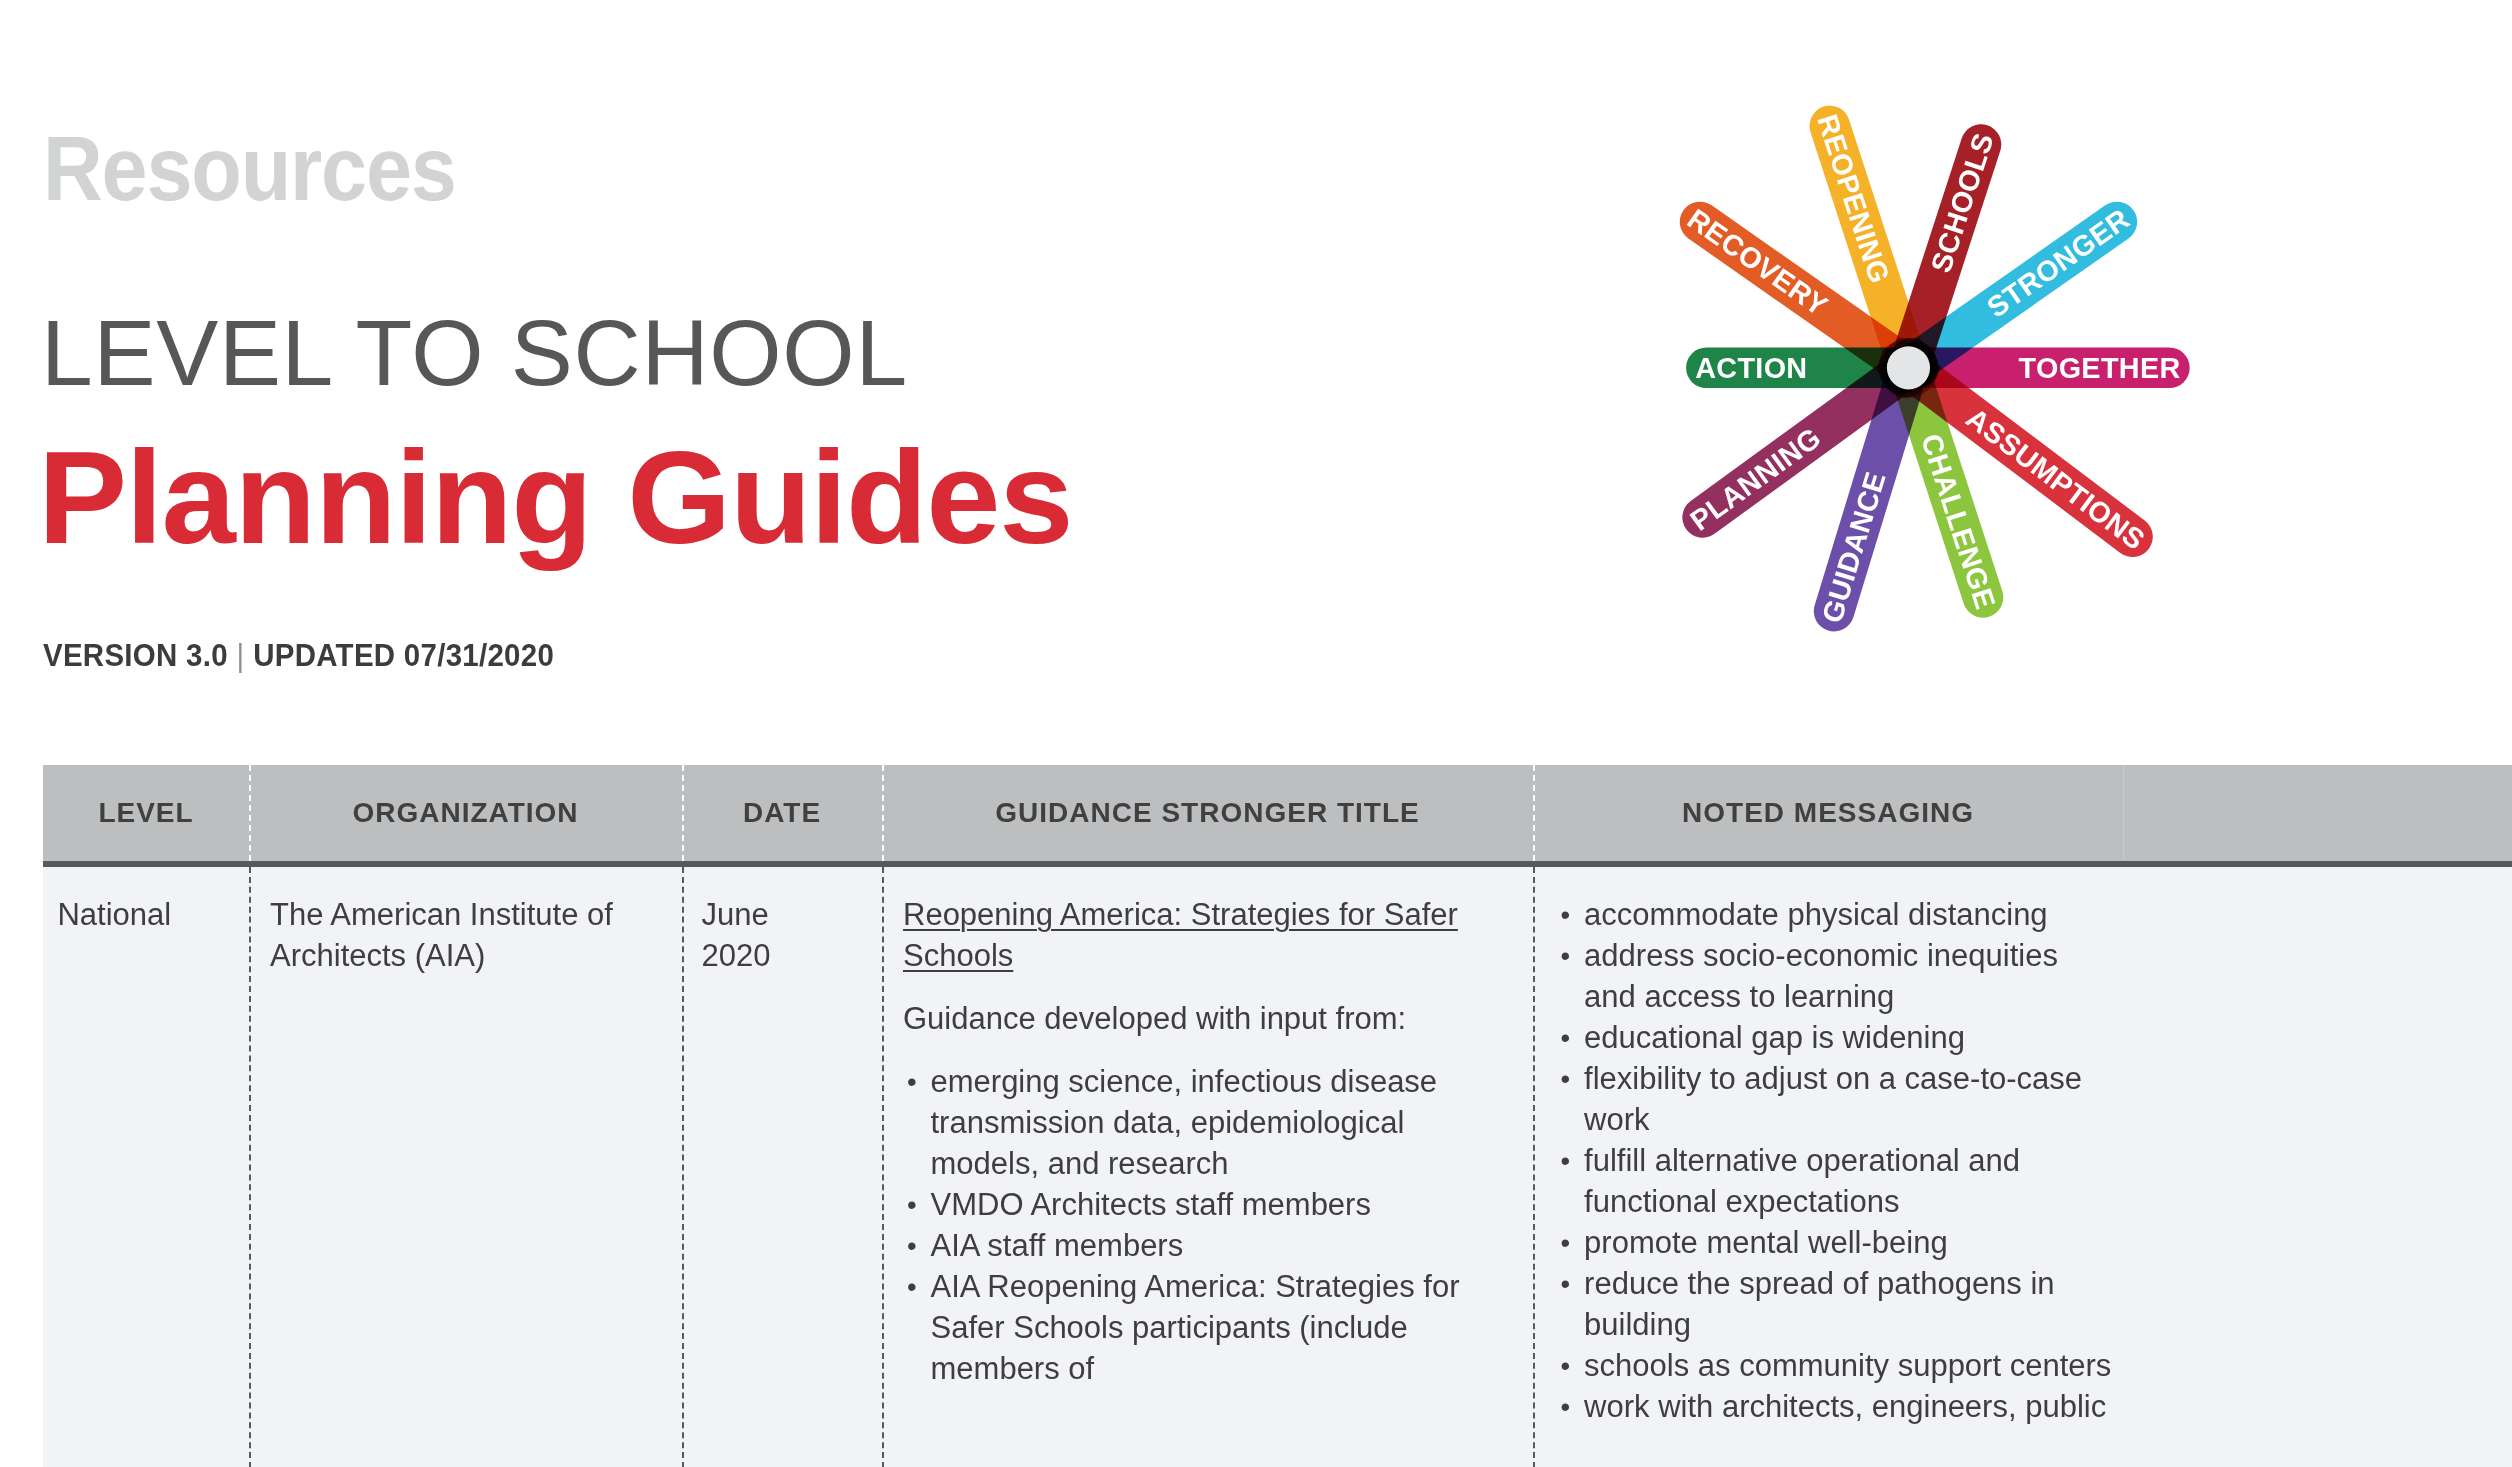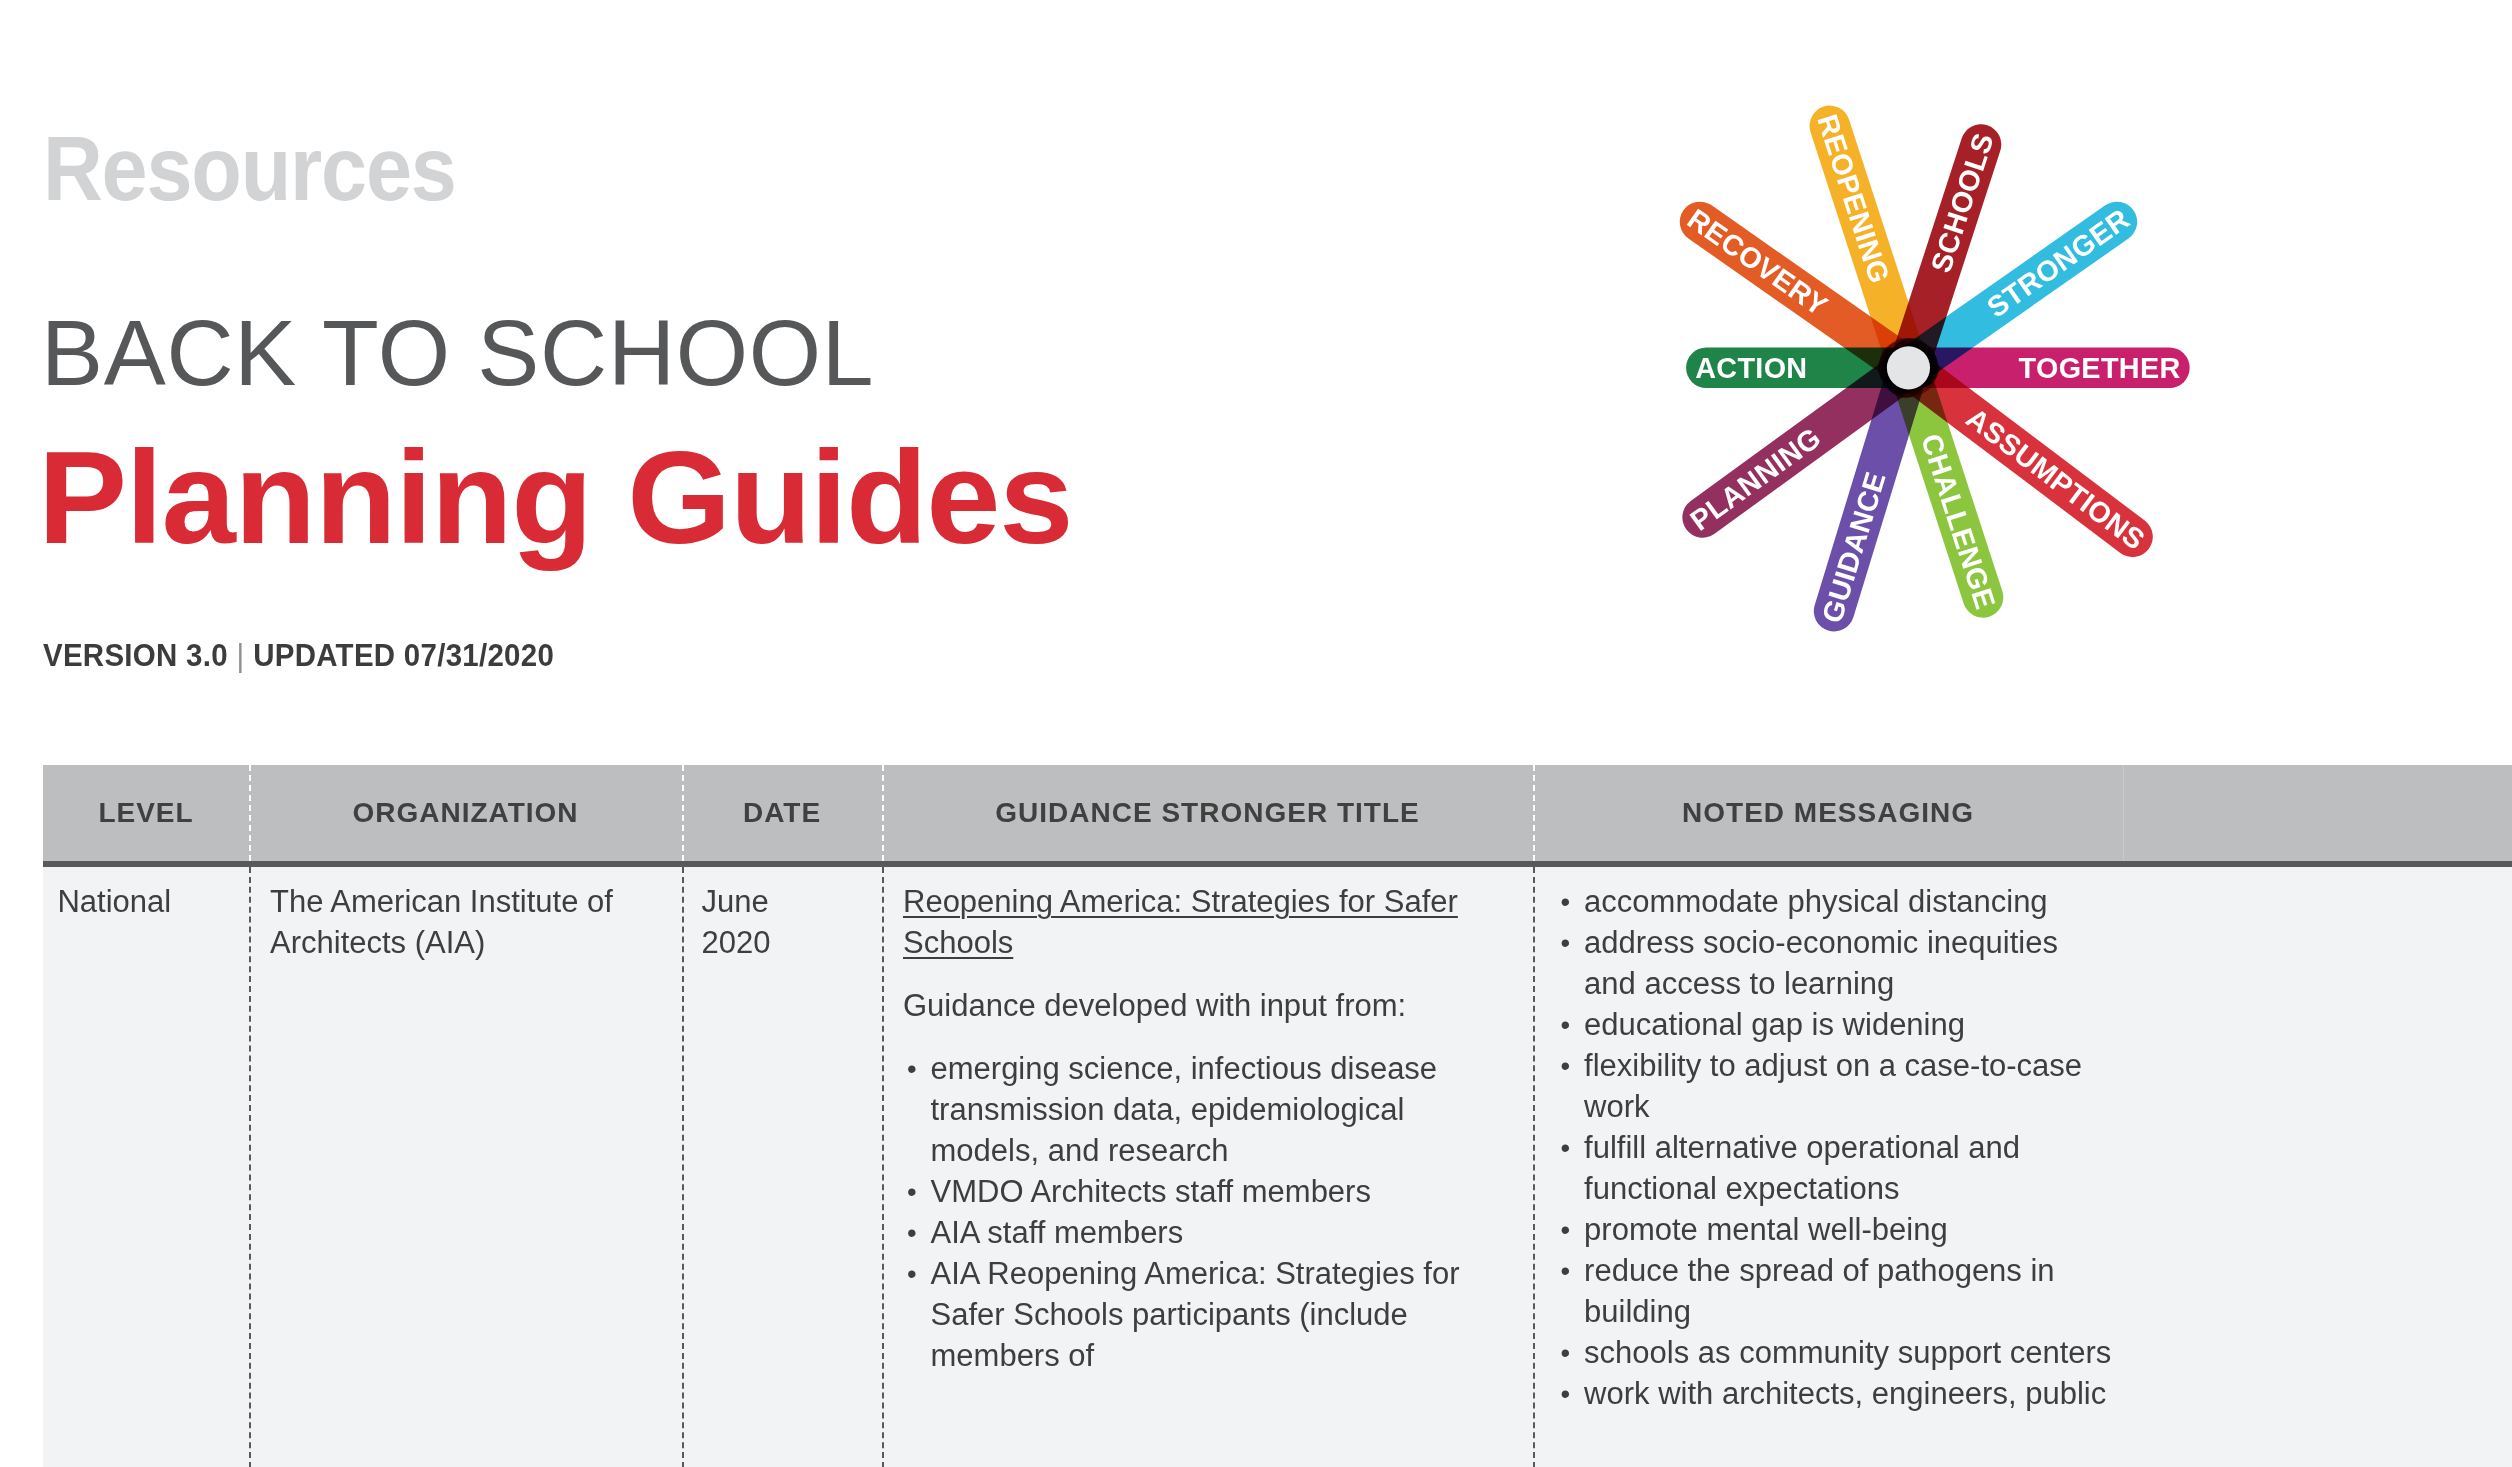--- a/index.html
+++ b/index.html
@@ -109,21 +109,21 @@
     border-left:2px dashed #58595b;
   }
   .cell{
     position:absolute;top:0;
     font-family:"Liberation Sans Narrow","Liberation Sans",sans-serif;
     font-weight:normal;
     font-size:31px;
     line-height:41px;
     color:#3e3e40;
   }
-  .cell .pad{padding-top:14px;}
+  .cell .pad{padding-top:27px;}
   .doc-link{
     text-decoration:underline;
     text-underline-offset:3.9px;
     text-decoration-thickness:2px;
     display:inline;
     color:#3e3e40;
     cursor:pointer;
   }
   .para{margin:0 0 0 0;}
   .gap{height:22px;}
@@ -143,21 +143,21 @@
     color:#3e3e40;
   }
 </style>
 </head>
 <body>
 
 <div id="header">
 
   <div id="eyebrow">Resources</div>
 
-  <div id="title-line1">BACK TO SCHOOL</div>
+  <div id="title-line1">LEVEL TO SCHOOL</div>
 
   <div id="title-line2">Planning Guides</div>
 
   <div id="version-line">
     <span>VERSION 3.0</span><span class="sep">|</span><span>UPDATED 07/31/2020</span>
   </div>
 
   <div id="pinwheel">
     <svg id="pinwheel-svg" width="654" height="720" viewBox="0 0 1000 1100">
       <g id="spoke-group" style="mix-blend-mode:normal">

